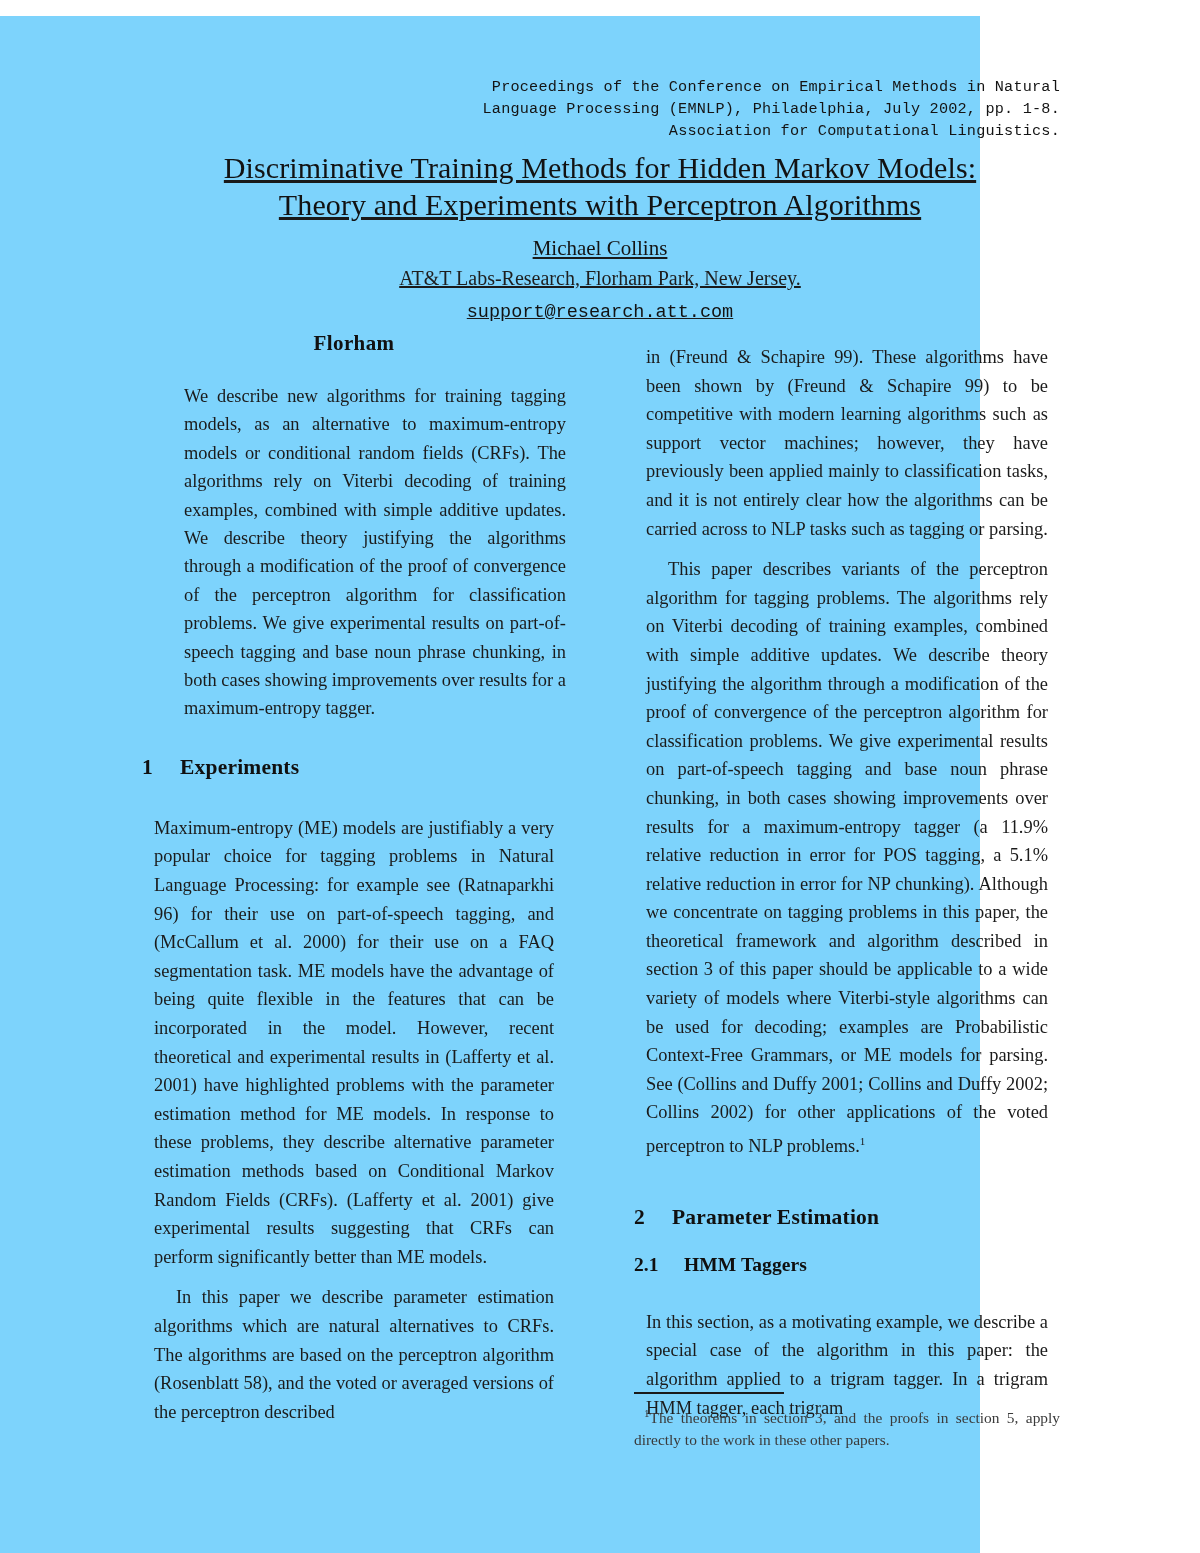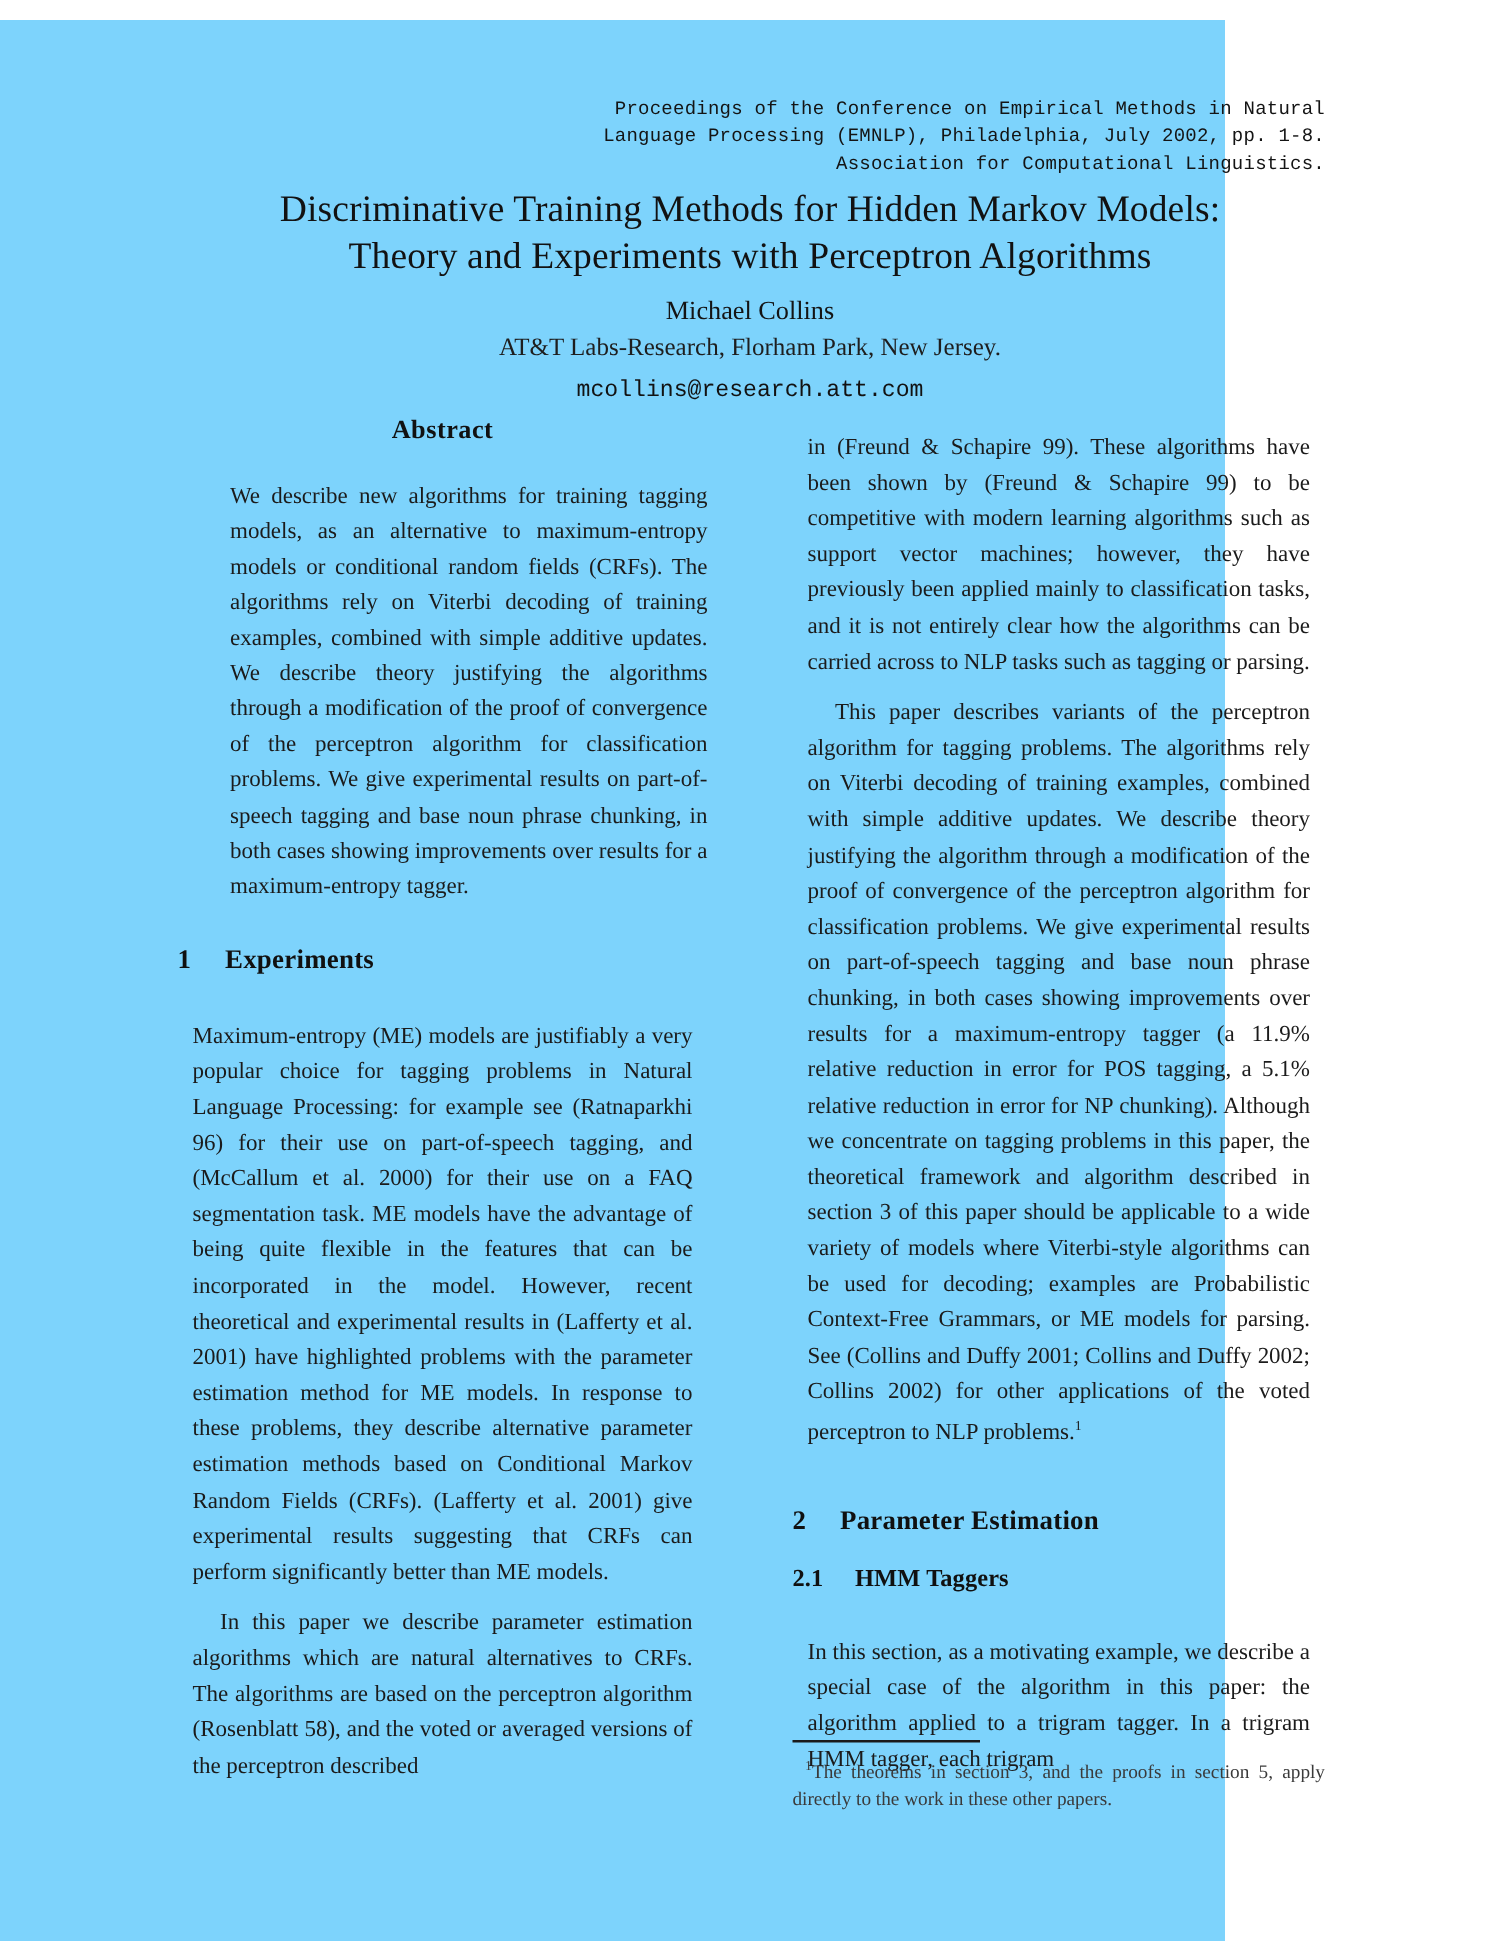--- a/index.html
+++ b/index.html
@@ -39,20 +39,21 @@
   }
   .conf-banner div { white-space: nowrap; }
 
   
   .title-block {
     position: absolute;
     left: 100px;
     top: 133px;
     width: 1000px;
     text-align: center;
+    text-decoration: underline;
   }
   .paper-title {
     font-size: 30px;
     line-height: 37px;
     font-weight: normal;
     letter-spacing: 0.1px;
     color: #121212;
     margin: 0;
   }
   .paper-title .tline { display: block; }
@@ -173,26 +174,26 @@
     <div>Association for Computational Linguistics.</div>
   </div>
 
   <div class="title-block">
     <h1 class="paper-title">
       <span class="tline">Discriminative Training Methods for Hidden Markov Models:</span>
       <span class="tline">Theory and Experiments with Perceptron Algorithms</span>
     </h1>
     <div class="author">Michael Collins</div>
     <div class="affiliation">AT&amp;T Labs-Research, Florham Park, New Jersey.</div>
-    <div class="email">mcollins@research.att.com</div>
+    <div class="email">support@research.att.com</div>
   </div>
 
   <div class="col col-left">
 
-    <h2 class="abstract-head">Abstract</h2>
+    <h2 class="abstract-head">Florham</h2>
     <p class="abstract-body">We describe new algorithms for training tagging models, as an alternative to maximum-entropy models or conditional random fields (CRFs). The algorithms rely on Viterbi decoding of training examples, combined with simple additive updates. We describe theory justifying the algorithms through a modification of the proof of convergence of the perceptron algorithm for classification problems. We give experimental results on part-of-speech tagging and base noun phrase chunking, in both cases showing improvements over results for a maximum-entropy tagger.</p>
 
     <div class="sp-sec-before"></div>
     <h2 class="sec">
       <span class="num">1</span><span>Experiments</span>
     </h2>
     <div class="sp-sec-after"></div>
 
     <p class="body">Maximum-entropy (ME) models are justifiably a very popular choice for tagging problems in Natural Language Processing: for example see (Ratnaparkhi 96) for their use on part-of-speech tagging, and (McCallum et al. 2000) for their use on a FAQ segmentation task. ME models have the advantage of being quite flexible in the features that can be incorporated in the model. However, recent theoretical and experimental results in (Lafferty et al. 2001) have highlighted problems with the parameter estimation method for ME models. In response to these problems, they describe alternative parameter estimation methods based on Conditional Markov Random Fields (CRFs). (Lafferty et al. 2001) give experimental results suggesting that CRFs can perform significantly better than ME models.</p>
     <p class="body indent">In this paper we describe parameter estimation algorithms which are natural alternatives to CRFs. The algorithms are based on the perceptron algorithm (Rosenblatt 58), and the voted or averaged versions of the perceptron described</p>

